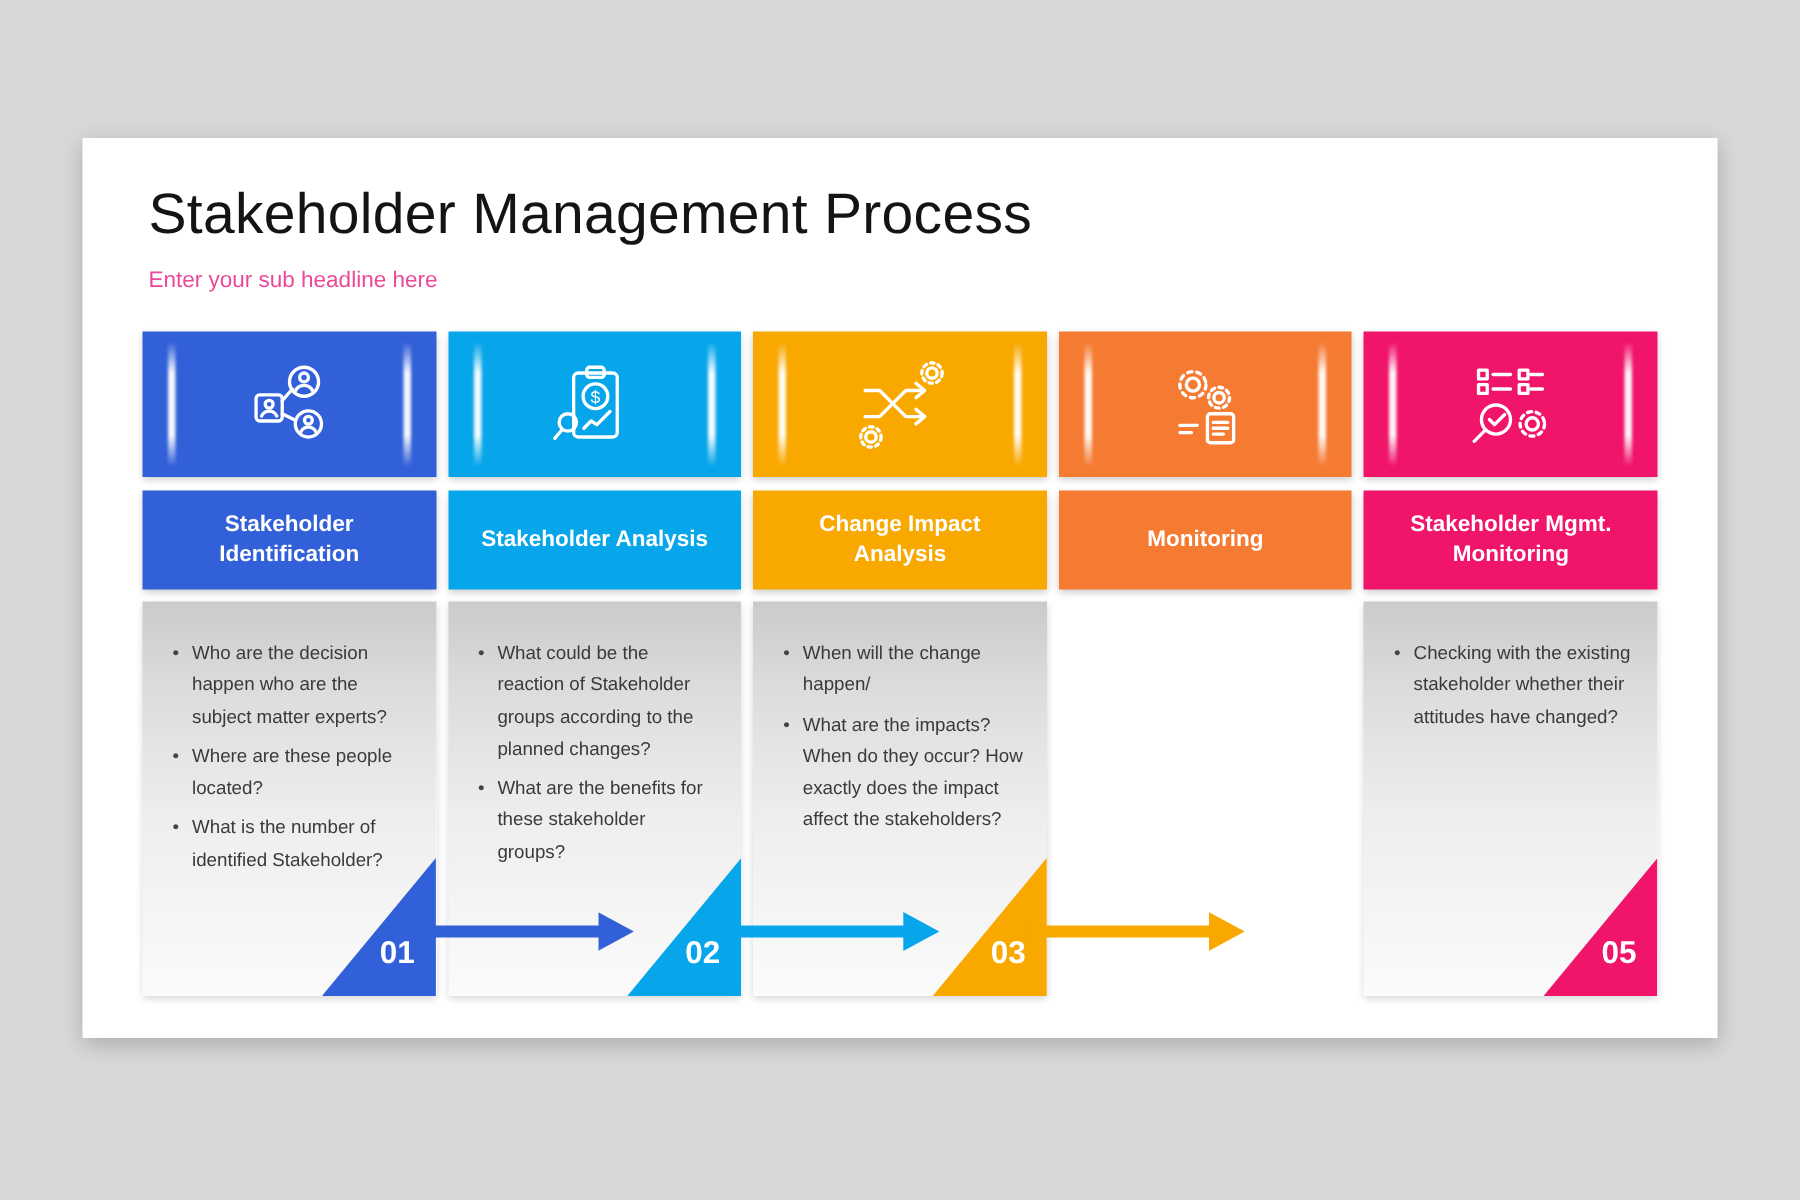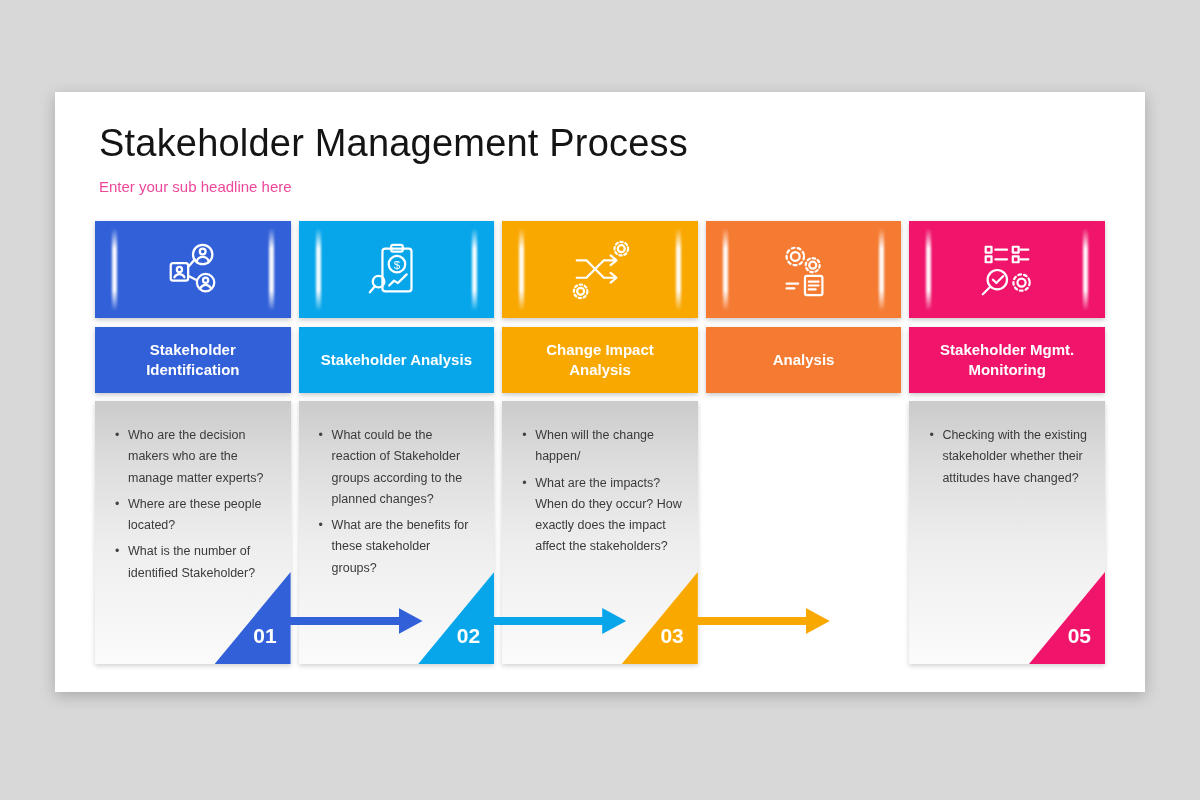--- a/index.html
+++ b/index.html
@@ -154,21 +154,21 @@
             <circle cx="18" cy="31.5" r="2.7"></circle>
             <path d="M12.8 39.5a5.8 5.8 0 0 1 10.4 0"></path>
             <path d="M27 29l7-8"></path>
               <path d="M27 38l9 4.5"></path>
           </g>
         </svg>
       </div>
       <div class="title-bar">Stakeholder Identification</div>
       <div class="card">
         <ul class="bullets">
-          <li>Who are the decision makers who are the manage matter experts?</li>
+          <li>Who are the decision happen who are the subject matter experts?</li>
           <li>Where are these people located?</li>
           <li>What is the number of identified Stakeholder?</li>
         </ul>
         <div class="corner"></div>
         <span class="step-number">01</span>
         <div class="flow-arrow">
           <div class="arrow-shaft"></div>
           <div class="arrow-head"></div>
         </div>
       </div>
@@ -246,21 +246,21 @@
             <circle cx="23" cy="18" r="4.5"></circle>
             <circle cx="23" cy="18" r="9" stroke-dasharray="3 3.4"></circle>
             <circle cx="41" cy="27" r="3.6"></circle>
             <circle cx="41" cy="27" r="7.2" stroke-dasharray="2.6 3"></circle>
             <rect x="33" y="38" width="18" height="20" rx="2"></rect>
             <path d="M37 44h10M37 48h10M37 52h7"></path>
             <path d="M14 46h12M14 51h8"></path>
           </g>
         </svg>
       </div>
-      <div class="title-bar">Analysis</div>
+      <div class="title-bar">Monitoring</div>
     </div>
 
     <div class="column" style="--col: #f0146b;">
       <div class="icon-box">
         <div class="shine s1"></div>
         <div class="shine s2"></div>
         <svg viewBox="0 0 64 64">
           <g fill="none" stroke="#fff" stroke-width="2.3" stroke-linecap="round" stroke-linejoin="round">
             <rect x="10" y="8" width="6" height="6"></rect>
               <path d="M20 11h12"></path>

